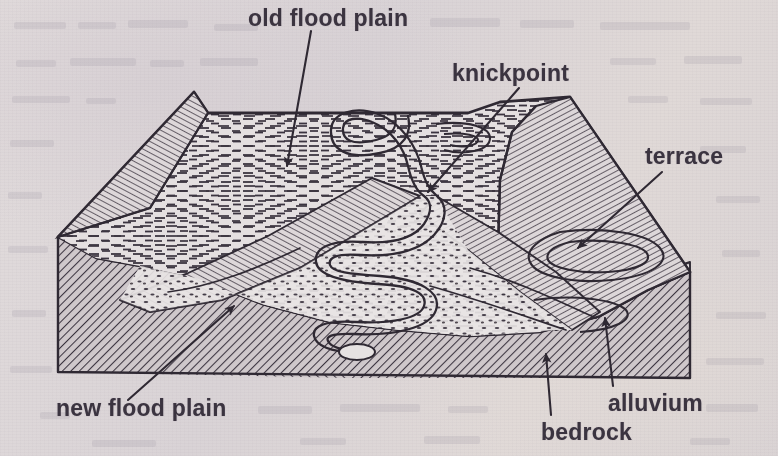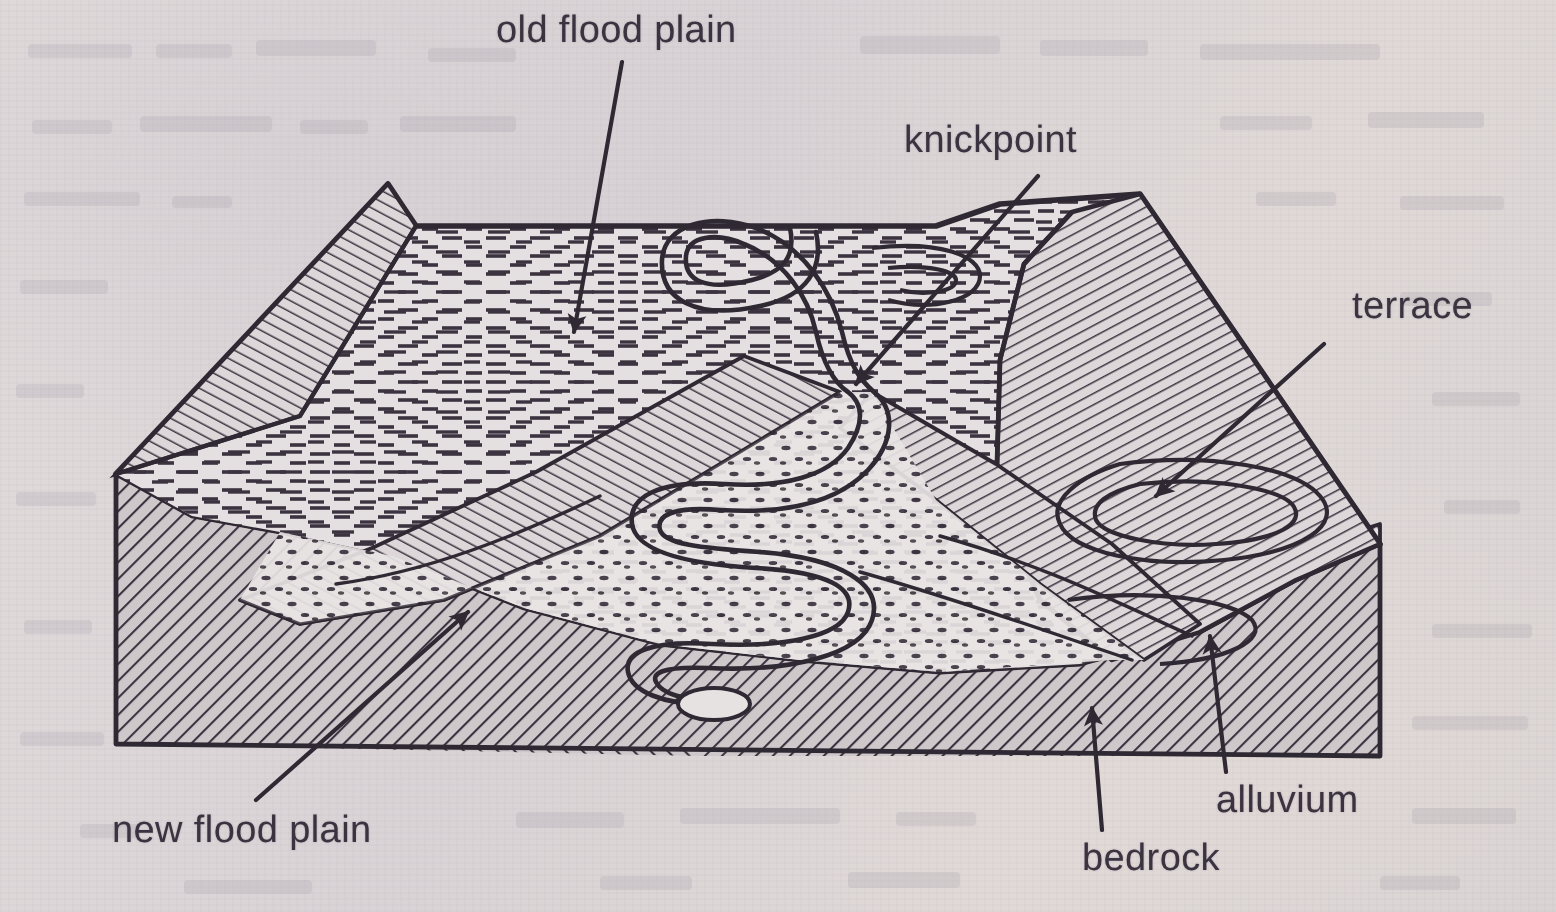--- a/index.html
+++ b/index.html
@@ -39,22 +39,22 @@
     pointer-events: none;
   }
   #art {
     position: absolute;
     left: 0;
     top: 0;
   }
   .lbl {
     position: absolute;
     color: #3b3440;
-    font-weight: 400;
-    font-size: 19px;
+    font-weight: 700;
+    font-size: 23px;
     letter-spacing: 0.2px;
     white-space: nowrap;
     text-shadow: 0 0 1px rgba(120,110,125,0.45);
     pointer-events: none;
   }
 </style>
 </head>
 <body>
 
 <div id="page">
@@ -366,21 +366,21 @@
       <line x1="128" y1="400" x2="234" y2="306" marker-end="url(#arrow)"></line>
       <line x1="613" y1="386" x2="605" y2="318" marker-end="url(#arrow)"></line>
       <line x1="551" y1="415" x2="546" y2="354" marker-end="url(#arrow)"></line>
     </g>
   </svg>
 
   <div class="lbl" style="left:248px; top:5px;">old flood plain</div>
 
   <div class="lbl" style="left:452px; top:60px;text-align:center;">knickpoint</div>
 
-  <div class="lbl" style="left:676px; top:143px;">terrace</div>
-
-  <div class="lbl" style="left:56px; top:405px;">new flood plain</div>
+  <div class="lbl" style="left:645px; top:143px;">terrace</div>
+
+  <div class="lbl" style="left:56px; top:395px;">new flood plain</div>
 
   <div class="lbl" style="left:608px; top:390px;">alluvium</div>
 
   <div class="lbl" style="left:541px; top:419px;">bedrock</div>
 
 </div>
 
 </body></html>

